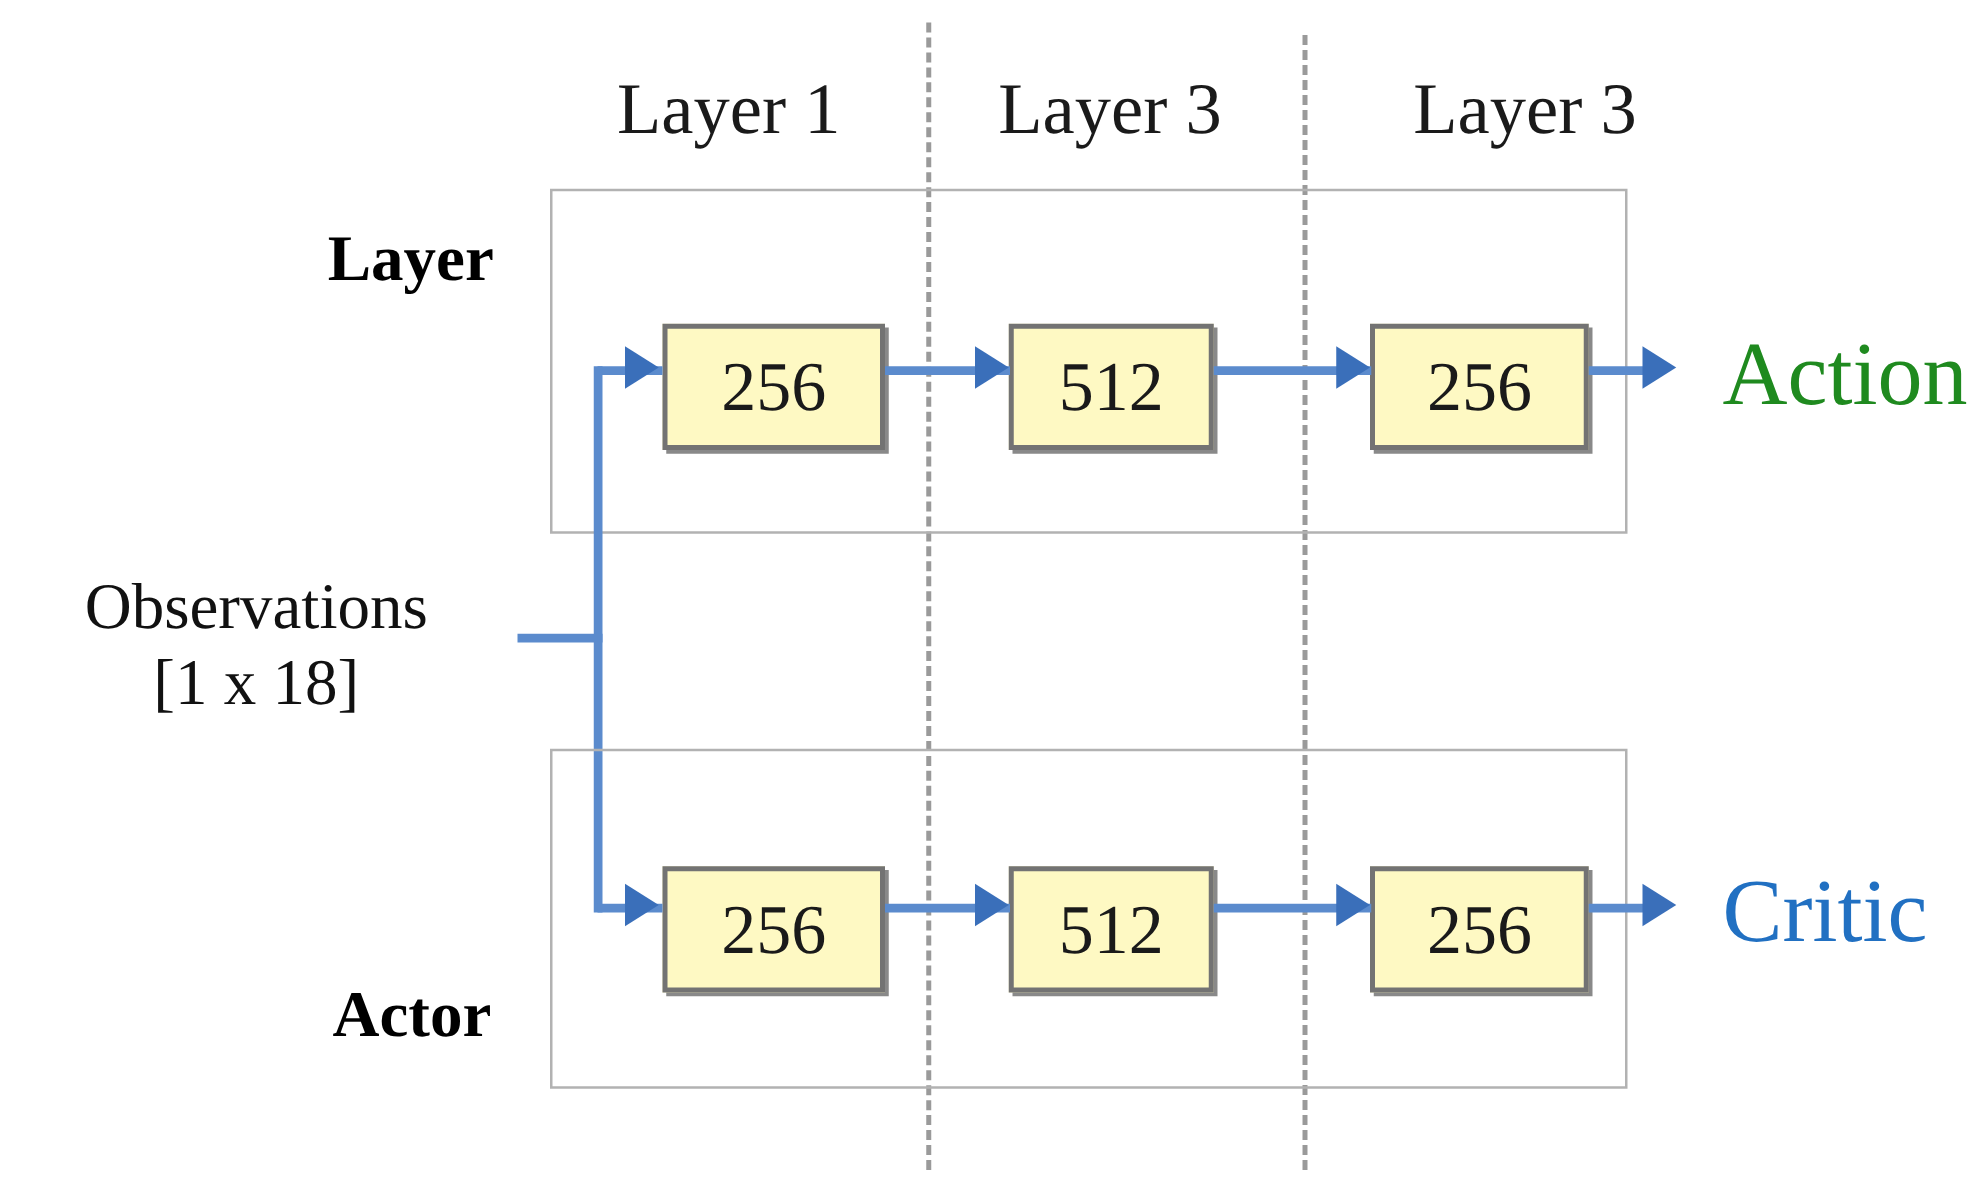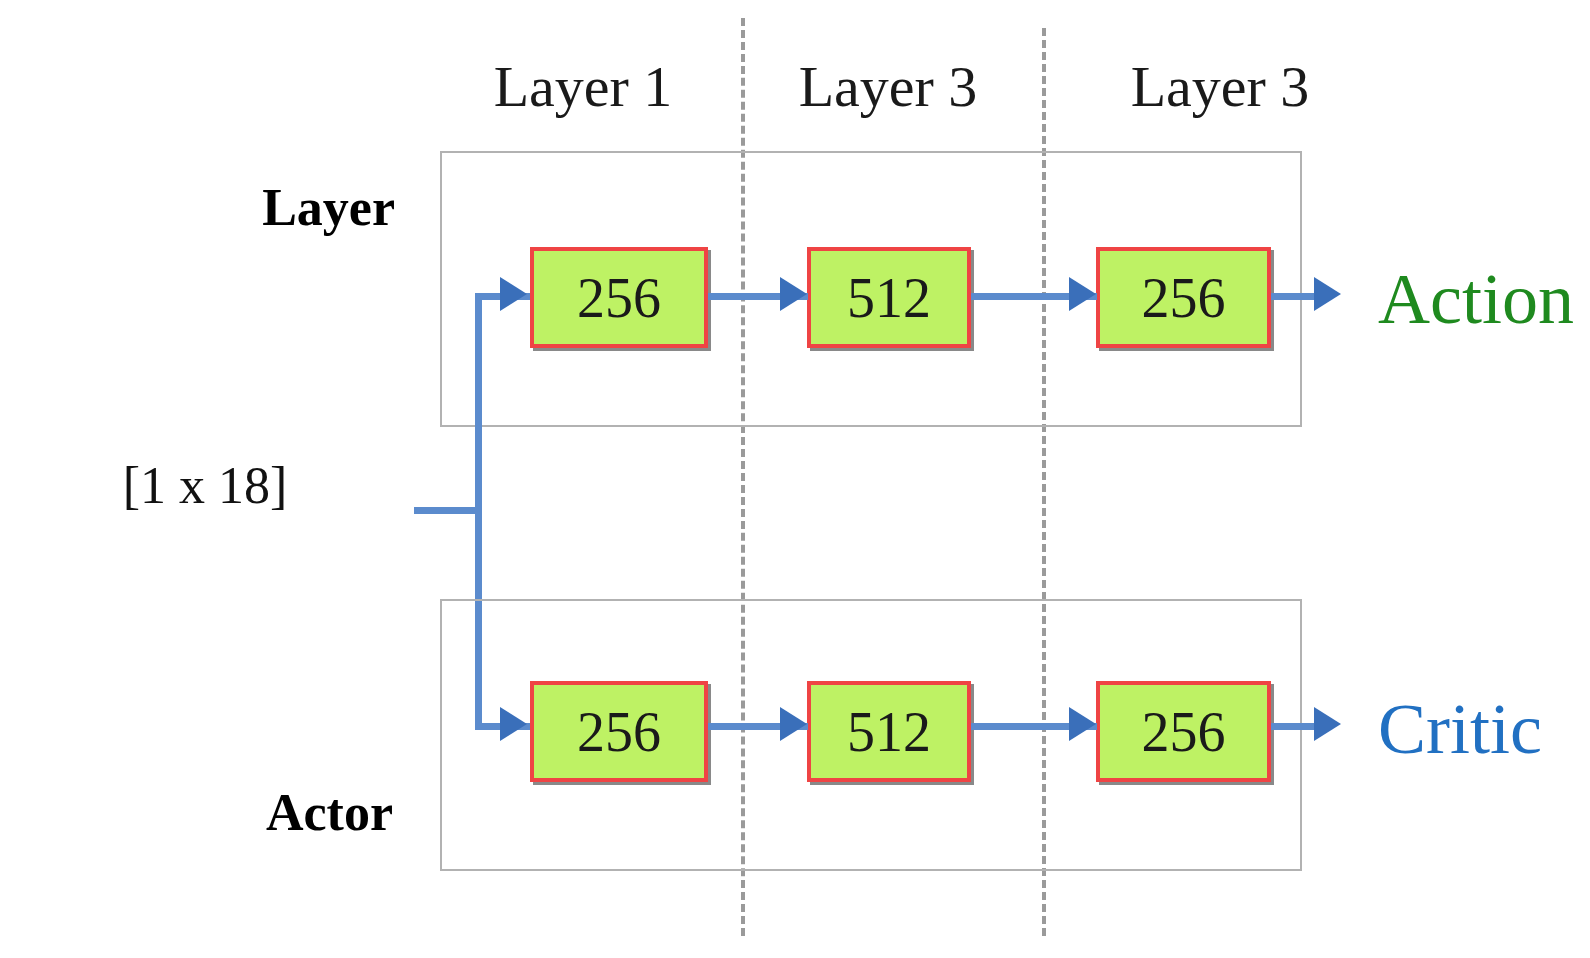--- a/index.html
+++ b/index.html
@@ -61,29 +61,30 @@
     font-size: 52px;
     color: #111111;
     line-height: 1.18;
     text-align: center;
     white-space: nowrap;
   }
 
   
   .unit-box {
     position: absolute;
-    border: 4px solid #ef4444;
-    background: #bef264;
+    border: 4px solid #737373;
+    background: #fef9c3;
     box-sizing: border-box;
     display: flex;
     align-items: center;
     justify-content: center;
     font-size: 56px;
     color: #1a1a1a;
     box-shadow: 3px 3px 0 0 rgba(40,40,40,0.55);
+    margin-top: 12px;
   }
 
   
   .wire-h {
     position: absolute;
     height: 7px;
     background: #5b8bcd;
   }
   .wire-v {
     position: absolute;
@@ -135,20 +136,21 @@
 
   <div class="wire-h" style="left:971px; top:293px; width:126px;"></div>
   <div class="arrow-head" style="left:1069px; top:277px;"></div>
 
   <div class="wire-h" style="left:1271px; top:293px; width:48px;"></div>
   <div class="arrow-head" style="left:1314px; top:277px;"></div>
 
   <div class="out-label" style="left:1378px; top:263px; color:#1f8a1f;">Action</div>
 
   <div class="obs-label" style="left:10px; top:455px; width:390px;">
+    <div>Observations</div>
     <div>[1 x 18]</div>
   </div>
 
   <div class="wire-h" style="left:414px; top:507px; width:68px;"></div>
   <div class="wire-v" style="left:475px; top:293px; height:437px;"></div>
 
   <div class="group-frame" style="left:440px; top:599px; width:862px; height:272px;"></div>
 
   <div class="role-label" style="left:95px; top:787px; width:298px;">Actor</div>
 

